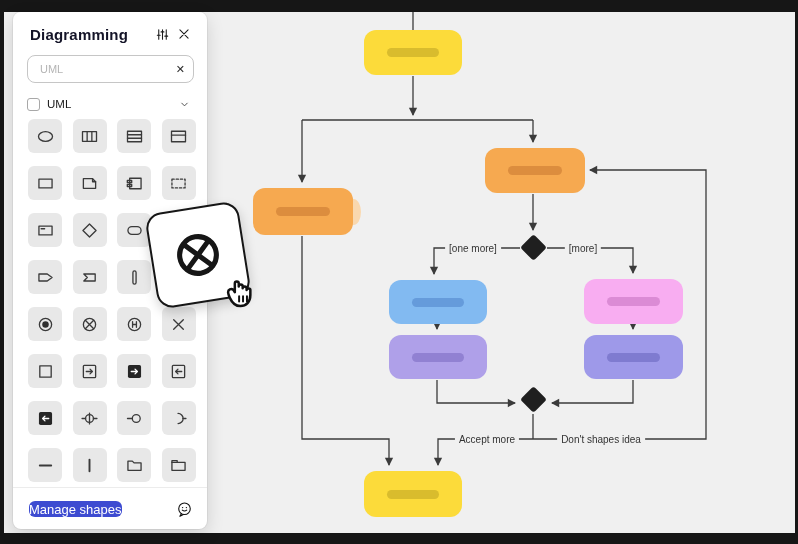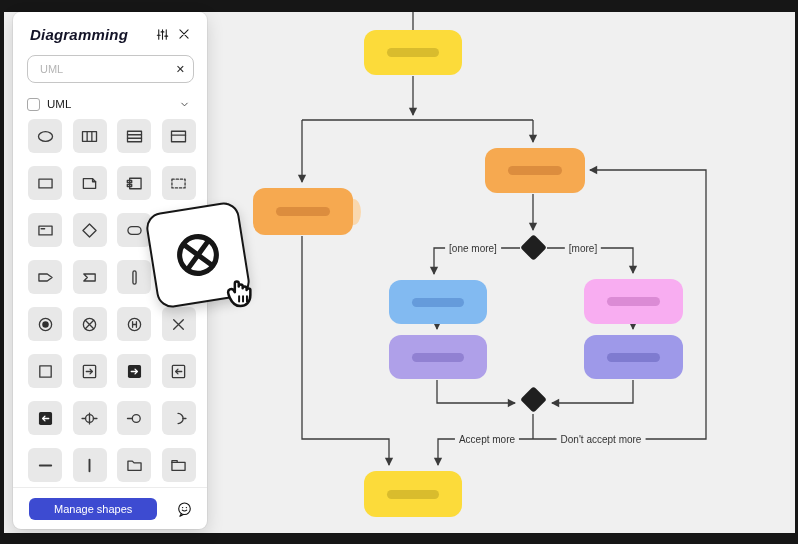--- a/index.html
+++ b/index.html
@@ -18,21 +18,21 @@
     font-size:10px; color:#333; background:#f0f0f0; padding:1px 4px; white-space:nowrap;
   }
   .snap-glow { position:absolute; z-index:4; background:#f9d8af; border-radius:50%; }
 
   
   #panel {
     position:absolute; left:13px; top:12px; width:194px; height:517px; z-index:50;
     background:#ffffff; border-radius:8px;
     box-shadow:0 0 0 1px rgba(0,0,0,0.05), 0 6px 18px rgba(0,0,0,0.14);
   }
-  #panel-header { position:absolute; left:17px; top:10px; right:12px; height:24px; display:flex; align-items:center;font-style:italic; }
+  #panel-header { position:absolute; left:17px; top:10px; right:12px; height:24px; display:flex; align-items:center; }
   #panel-title { font-size:15px; font-weight:600; color:#141428; letter-spacing:.2px; flex:1; }
   .hdr-btn { width:22px; height:22px; display:flex; align-items:center; justify-content:center; cursor:pointer; }
   #search-wrap { position:absolute; left:14px; top:43px; width:167px; height:28px; }
   #search-input {
     width:100%; height:100%; border:1px solid #c6c6c6; border-radius:8px; outline:none;
     padding:0 28px 0 12px; font-size:11px; color:#333; background:#fff;
     font-family:"Liberation Sans", sans-serif;
   }
   #search-input::placeholder { color:#b5b5b5; }
   #search-clear { position:absolute; right:9px; top:7px; font-size:11px; color:#2b2b2b; cursor:pointer; line-height:14px; }
@@ -42,22 +42,22 @@
   #shape-grid {
     position:absolute; left:15px; top:107px;
     display:grid; grid-template-columns:repeat(4,34px); grid-auto-rows:34px; gap:13px 10.5px;
   }
   .shape-cell {
     background:#e8e8e8; border-radius:6px; display:flex; align-items:center; justify-content:center; cursor:pointer;
   }
   #panel-divider { position:absolute; left:0; right:0; top:475px; height:1px; background:#ececec; }
   #panel-footer { position:absolute; left:16px; right:12px; top:484px; height:26px; display:flex; align-items:center; }
   #manage-btn {
-    background:#3d4bd1; color:#fff; border:none; border-radius:6px; height:22px; padding:0 25px;
-    font-size:11px; font-family:"Liberation Sans", sans-serif; cursor:pointer;
+    background:#3d4bd1; color:#fff; border:none; border-radius:6px; height:16px; padding:0 0;
+    font-size:13px; font-family:"Liberation Sans", sans-serif; cursor:pointer;
   }
   #feedback-btn { margin-left:auto; width:22px; height:22px; display:flex; align-items:center; justify-content:center; cursor:pointer; }
 
   
   #drag-tile {
     position:absolute; left:151px; top:207px; width:94px; height:96px; z-index:60;
     background:#fff; border:2px solid #161616; border-radius:16px; transform:rotate(-9deg);
     box-shadow:0 5px 12px rgba(0,0,0,0.18); display:flex; align-items:center; justify-content:center;
   }
   #grab-cursor { position:absolute; left:220px; top:260px; z-index:65; }
@@ -120,21 +120,21 @@
     </div>
     <div class="node diamond" style="left: 524px; top: 390px; width: 19px; height: 19px; background: rgb(31, 31, 31);"></div>
     <div class="node" style="left: 364px; top: 471px; width: 98px; height: 46px; background: rgb(252, 219, 58);">
       <div class="bar" style="background: rgb(217, 188, 45);"></div>
     </div>
   </div>
 
 <div class="elabel" style="left:473px; top:248px">[one more]</div>
 <div class="elabel" style="left:583px; top:248px">[more]</div>
 <div class="elabel" style="left:487px; top:439px">Accept more</div>
-<div class="elabel" style="left:601px; top:439px">Don't accept more</div>
+<div class="elabel" style="left:601px; top:439px">Don't shapes idea</div>
 
 <div id="panel">
   <div id="panel-header">
     <span id="panel-title">Diagramming</span>
     <span class="hdr-btn">
       <svg viewBox="0 0 24 24" width="15" height="15" fill="none" stroke="#1a1a1a" stroke-width="1.7" stroke-linecap="round">
         <path d="M6 4.5 V19.5 M12 4.5 V19.5 M18 4.5 V19.5 M3.7 13.2 H8.3 M9.7 7.8 H14.3 M15.7 14.6 H20.3"></path>
       </svg>
     </span>
     <span class="hdr-btn">

